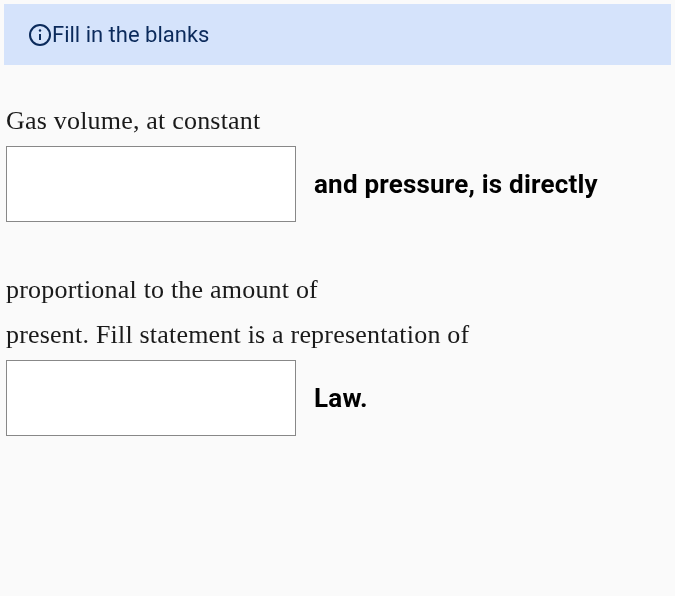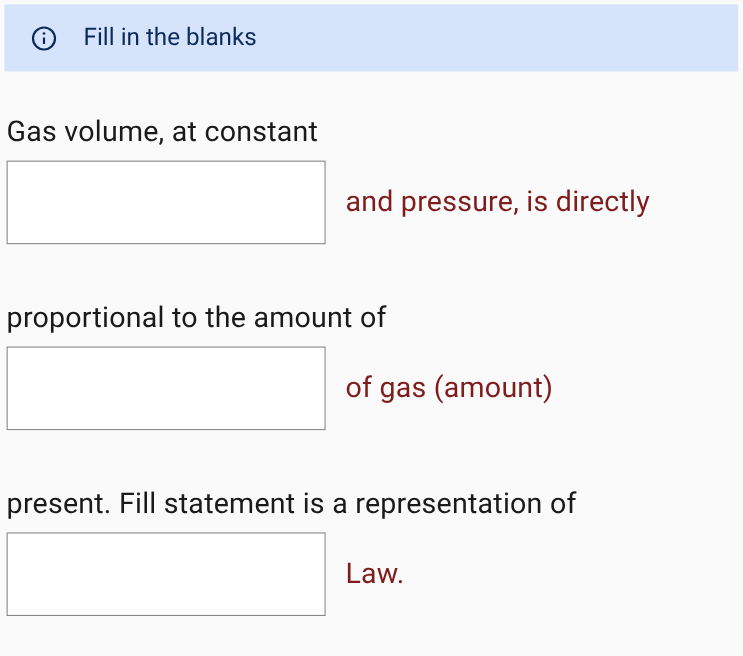--- a/index.html
+++ b/index.html
@@ -11,21 +11,20 @@
       font-family: -apple-system, BlinkMacSystemFont, "Segoe UI", Roboto, Arial, sans-serif;
       background: #fafafa;
       width: 675px;
       height: 596px;
     }
     .banner {
       background: #d5e3fb;
       padding: 18px 24px;
       display: flex;
       align-items: center;
-      gap: 24px;
       margin: 4px 4px 0 4px;
     }
     .info-icon {
       width: 24px;
       height: 24px;
       flex-shrink: 0;
     }
     .info-icon svg {
       width: 100%;
       height: 100%;
@@ -37,40 +36,42 @@
     }
     .content {
       padding: 36px 6px 0 6px;
     }
     .question-line {
       font-size: 26px;
       color: #1a1a1a;
       line-height: 1.5;
       letter-spacing: 0.2px;
       margin-bottom: 6px;
+      font-family: Liberation Serif, serif;
     }
     .input-row {
       display: flex;
       align-items: center;
       gap: 18px;
       margin-bottom: 48px;
     }
     .blank-input {
       width: 290px;
       height: 76px;
       border: 1px solid #888;
       background: #fff;
       font-size: 24px;
       padding: 0 12px;
       outline: none;
     }
     .after-text {
       font-size: 26px;
-      color: #7f1d1d;
+      color: #000000;
       letter-spacing: 0.2px;
+      font-weight: bold;
     }
     .input-row.last {
       margin-bottom: 0;
     }
   </style>
 </head>
 <body>
 
 <div class="banner">
   <span class="info-icon">
@@ -85,24 +86,20 @@
 
 <div class="content">
 
   <div class="question-line">Gas volume, at constant</div>
   <div class="input-row">
     <input type="text" class="blank-input" value="" style="">
     <span class="after-text">and pressure, is directly</span>
   </div>
 
   <div class="question-line">proportional to the amount of</div>
-  <div class="input-row">
-    <input type="text" class="blank-input" value="" style="">
-    <span class="after-text">of gas (amount)</span>
-  </div>
 
   <div class="question-line">present. Fill statement is a representation of</div>
   <div class="input-row last">
     <input type="text" class="blank-input" value="" style="">
     <span class="after-text">Law.</span>
   </div>
 
 </div>
 
 </body></html>

